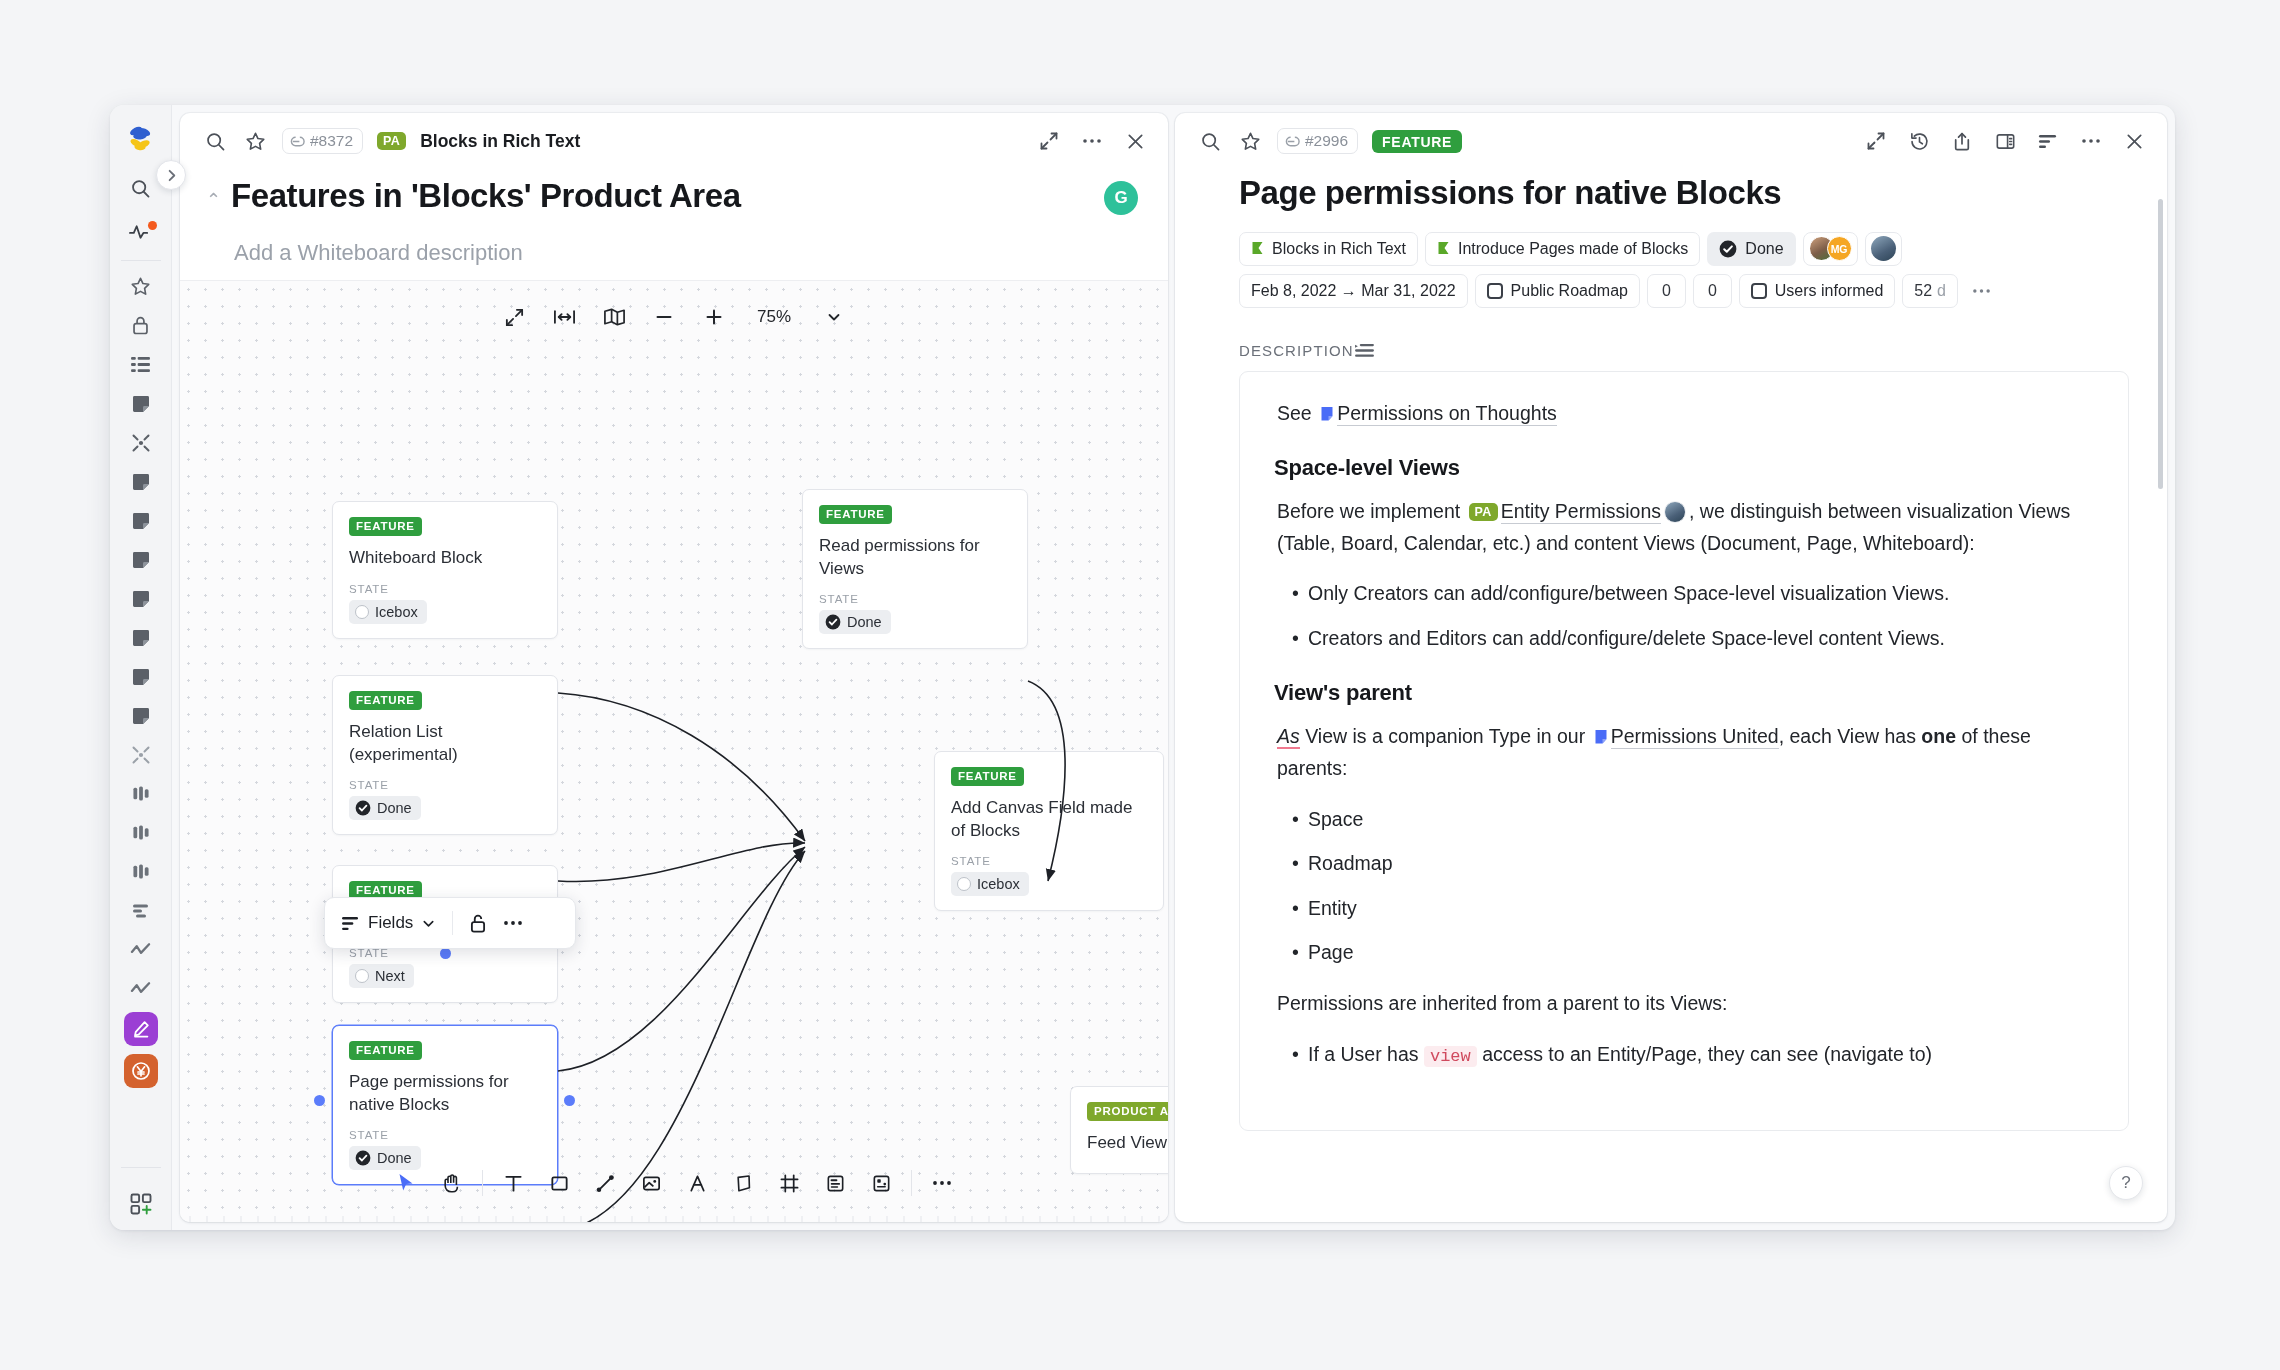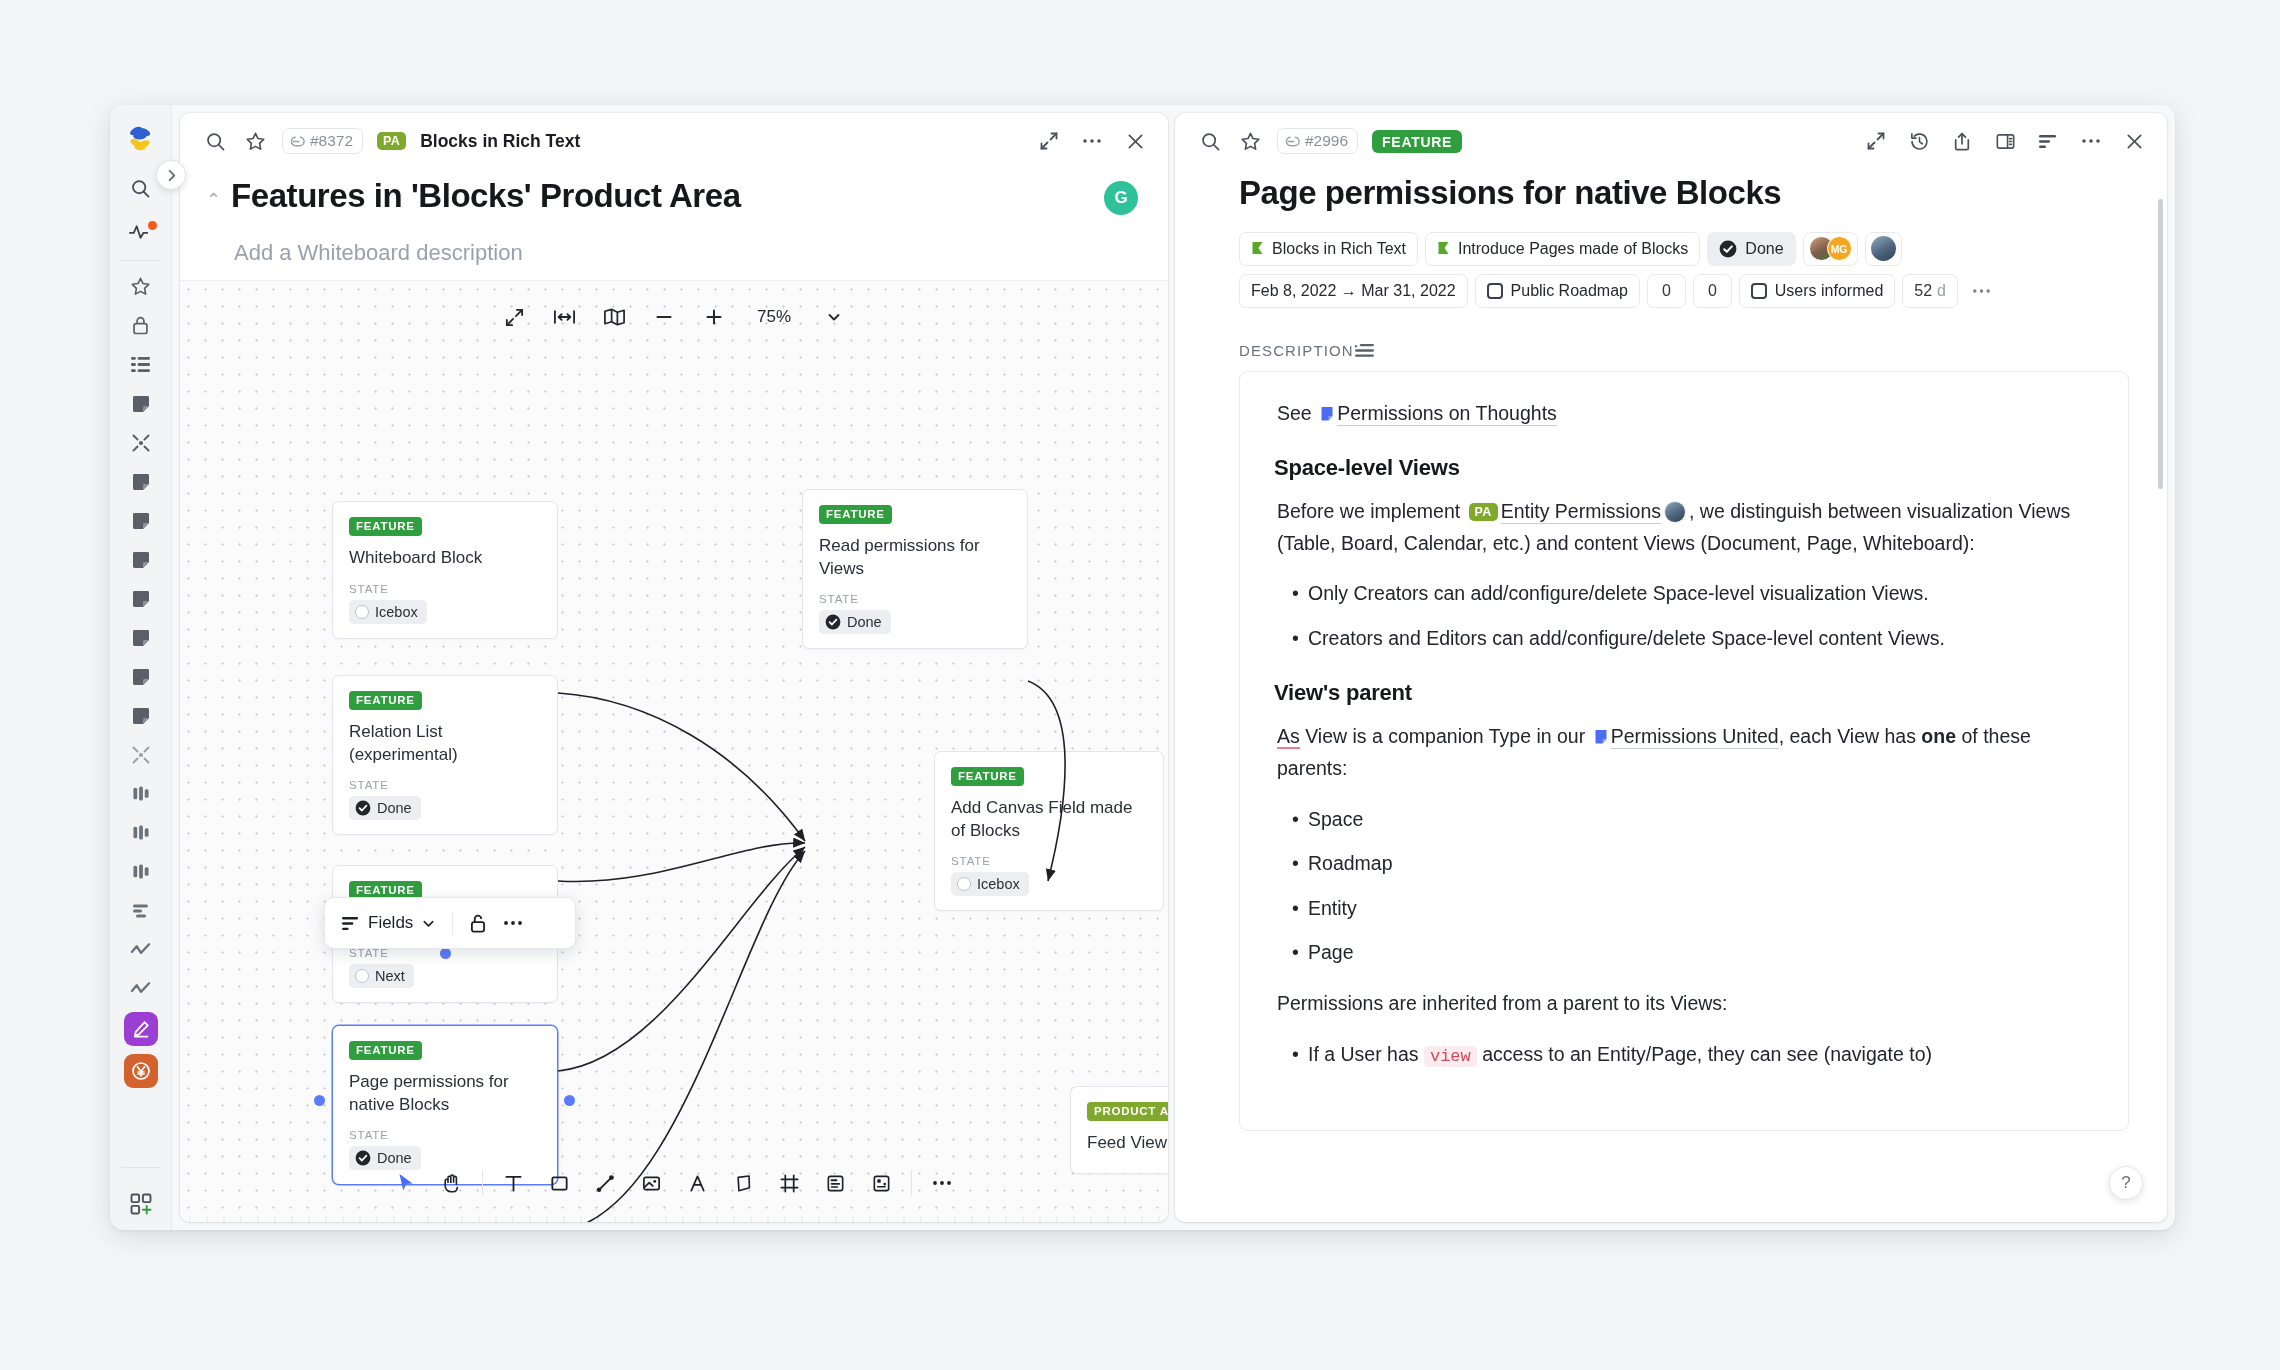--- a/index.html
+++ b/index.html
@@ -220,21 +220,21 @@
   .d-li { font-size: 19.5px; line-height: 1.62; color: #22252a; margin: 0 0 13px 0; padding-left: 34px; position: relative; }
   .d-li:before { content: "\2022"; position: absolute; left: 18px; color: #22252a; }
   .lnk { text-decoration: none; color: #22252a; border-bottom: 1px solid #c7cbd2; padding-bottom: 1px; cursor:pointer;}
   .inline-flag { display:inline-block; width: 14px; height: 16px; vertical-align: -2px; margin: 0 3px; }
   .inline-pa {
     display: inline-block; background: #7fa82c; color: #fff; font-size: 12.5px; font-weight: 700;
     letter-spacing: .3px; border-radius: 5px; padding: 3px 6px 2px; line-height: 1; vertical-align: 2px; margin: 0 3px;
   }
   .inline-ava { display:inline-block; width: 22px; height: 22px; border-radius: 50%; vertical-align: -5px; margin: 0 3px;
                 border: 1.5px solid #eceef1; }
-  .spell { border-bottom: 2.5px solid #f0798f; }
+  .spell { border-bottom: 2.5px solid #f0798f; font-style: italic; }
   .code {
     font-family: "Liberation Mono", monospace; font-size: 17px;
     background: #fcecef; color: #d04a5e; border-radius: 4px; padding: 1px 6px;
   }
   .strong { font-weight: 700; }
 
   .rp-scrollbar {
     position: absolute; right: 4px; top: 30px;
     width: 5px; height: 290px; border-radius: 3px; background: #ccd0d6; cursor: pointer;
   }
@@ -915,21 +915,21 @@
                     <path d="M8.5 14.5 V10 H12.5 Z" fill="#8ea2f8"></path>
                   </svg><a class="lnk">Permissions on Thoughts</a>
             </p>
 
             <h2 class="d-h">Space-level Views</h2>
             <p class="d-p">
               <span>Before we implement</span>
               <span class="inline-pa">PA</span><a class="lnk">Entity Permissions</a><span class="inline-ava" style="background:linear-gradient(150deg,#8fa8bd,#4a6078 60%,#2d4456)"></span><span>, we distinguish between visualization Views (Table, Board, Calendar, etc.) and content Views (Document, Page, Whiteboard):</span>
             </p>
             <ul class="d-ul">
-              <li class="d-li">Only Creators can add/configure/delete Space-level visualization Views.</li>
+              <li class="d-li">Only Creators can add/configure/between Space-level visualization Views.</li>
               <li class="d-li">Creators and Editors can add/configure/delete Space-level content Views.</li>
             </ul>
 
             <h2 class="d-h">View's parent</h2>
             <p class="d-p">
               <span class="spell">As</span><span> View is a companion Type in our </span><svg class="inline-flag" viewBox="0 0 14 16">
                     <path d="M1.5 1 H12.5 V10 L8.5 14.5 H1.5 Z" fill="#4a6cf7"></path>
                     <path d="M8.5 14.5 V10 H12.5 Z" fill="#8ea2f8"></path>
                   </svg><a class="lnk">Permissions United</a><span>, each View has </span><span class="strong">one</span><span> of these parents:</span>
             </p>

